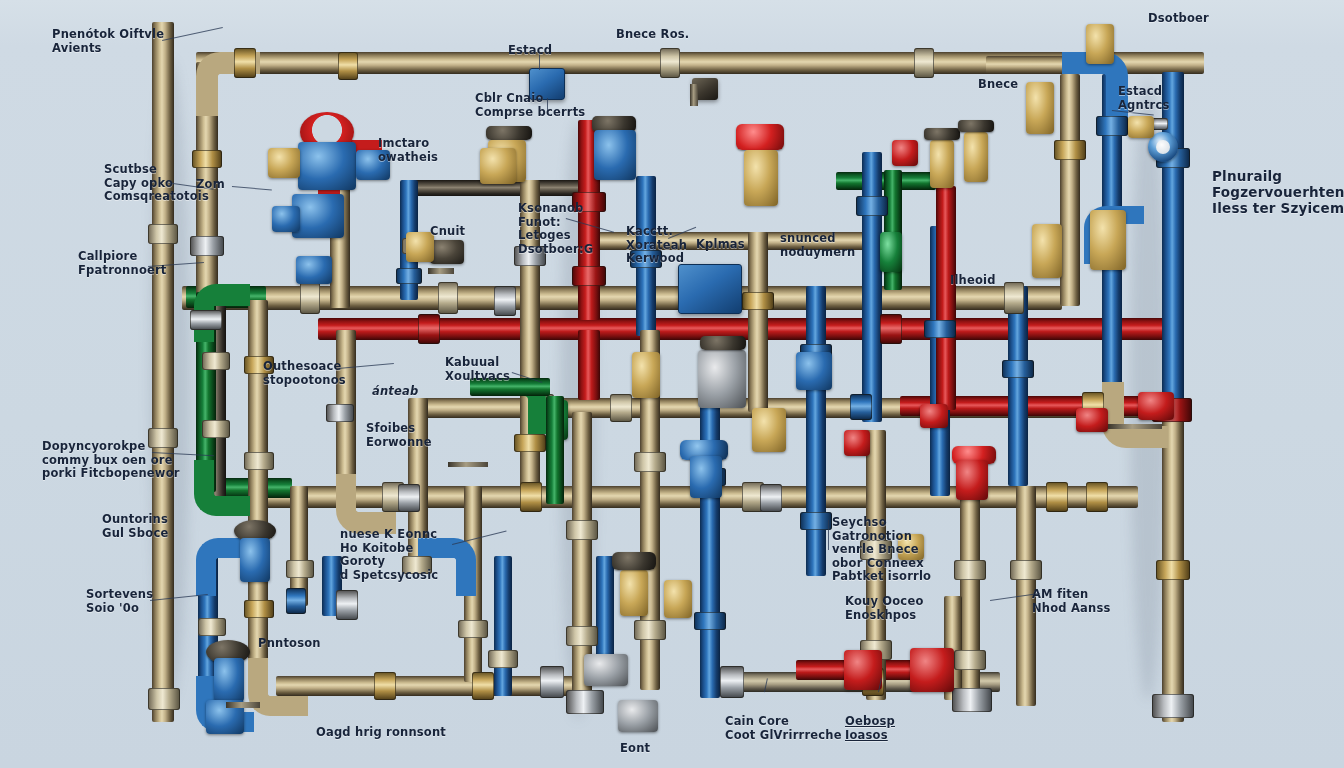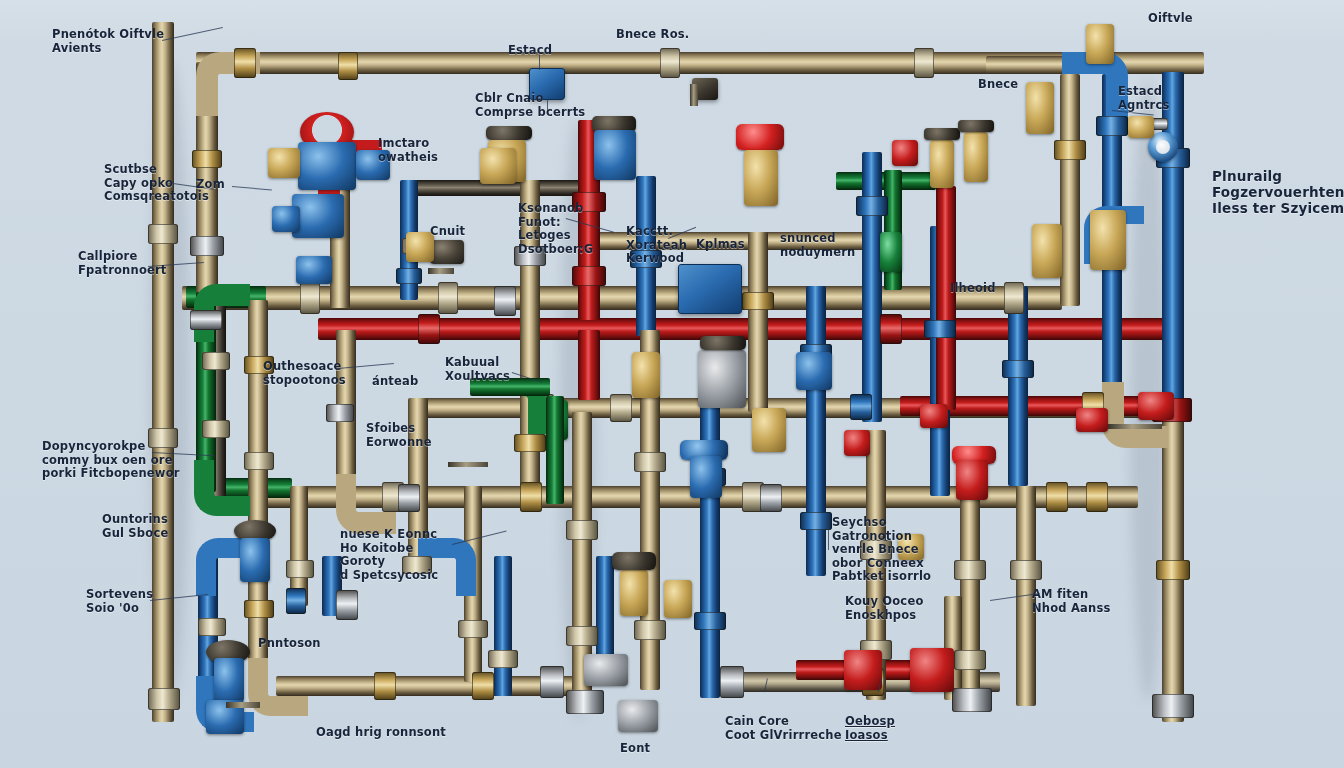--- a/index.html
+++ b/index.html
@@ -386,35 +386,35 @@
 Dsotboer:G</div>
       <div class="lbl" style="left: 626px; top: 225px;">Kacctt.
 Xorateah
 Kerwood</div>
       <div class="lbl" style="left: 696px; top: 238px;">Kplmas</div>
       <div class="lbl" style="left: 780px; top: 232px;">snunced
 noduymern</div>
       <div class="lbl" style="left: 430px; top: 225px;">Cnuit</div>
       <div class="lbl" style="left: 263px; top: 360px;">Outhesoace
 stopootonos</div>
-      <div class="lbl" style="left: 372px; top: 375px;">ánteab</div>
+      <div class="lbl" style="left: 372px; top: 385px; font-style: italic;">ánteab</div>
       <div class="lbl" style="left: 366px; top: 422px;">Sfoibes
 Eorwonne</div>
       <div class="lbl" style="left: 445px; top: 356px;">Kabuual
 Xoultvacs</div>
       <div class="lbl" style="left: 378px; top: 137px;">Imctaro
 owatheis</div>
       <div class="lbl" style="left: 978px; top: 78px;">Bnece</div>
       <div class="lbl" style="left: 1118px; top: 85px;">Estacd
 Agntrcs</div>
       <div class="lbl title" style="left: 1212px; top: 168px;">Plnurailg
 Fogzervouerhten
 Iless ter Szyicem</div>
-      <div class="lbl" style="left: 1148px; top: 12px;">Oiftvle</div>
-      <div class="lbl" style="left: 950px; top: 274px; margin-top: 8px;">Ilheoid</div>
+      <div class="lbl" style="left: 1148px; top: 12px;">Dsotboer</div>
+      <div class="lbl" style="left: 950px; top: 274px;">Ilheoid</div>
       <div class="lbl" style="left: 832px; top: 516px;">Seychso
 Gatronotion
 venrle Bnece
 obor Conneex
 Pabtket isorrlo</div>
       <div class="lbl" style="left: 845px; top: 595px;">Kouy Ooceo
 Enoskhpos</div>
       <div class="lbl" style="left: 340px; top: 528px;">nuese K Eonnc
 Ho Koitobe
 Goroty

